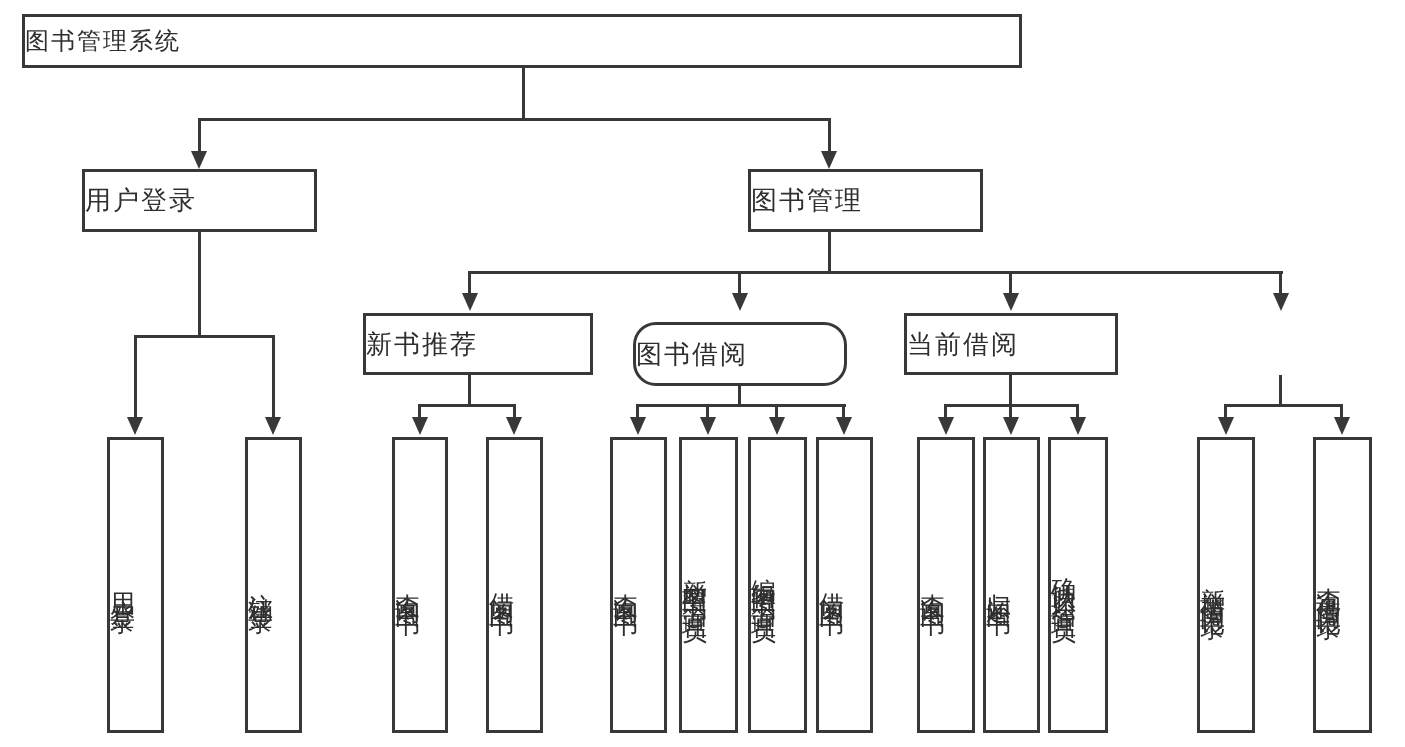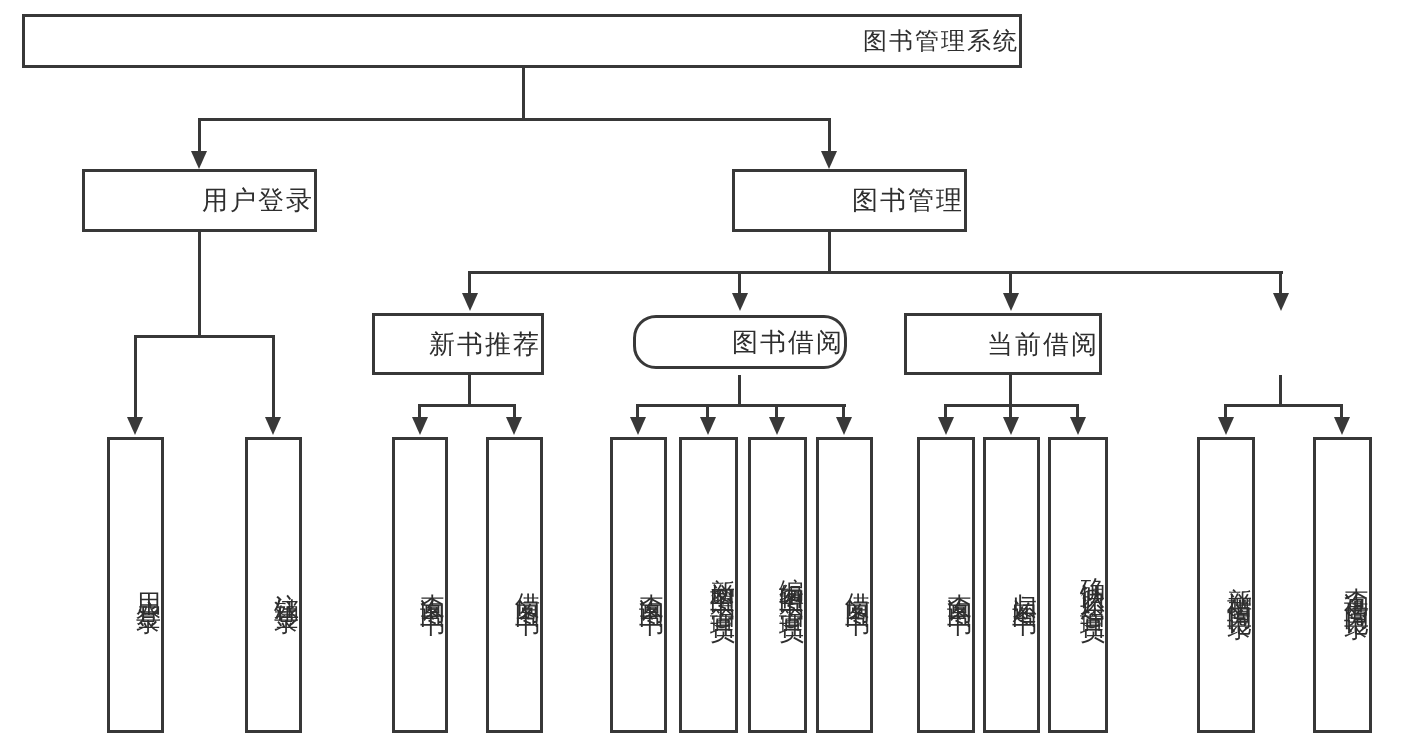--- a/index.html
+++ b/index.html
@@ -3,21 +3,21 @@
 <meta charset="utf-8">
 <style>
   html,body{margin:0;padding:0;background:#fff;}
   .canvas{
     position:relative;width:1405px;height:747px;background:var(--background,#ffffff);
     font-family:"DejaVu Sans",sans-serif;overflow:hidden;color:var(--text,#2e2e2e);
   }
   .box{
     position:absolute;box-sizing:border-box;background:#fff;
     border:3px solid var(--line,#383838);
-    display:flex;align-items:center;justify-content:flex-end;
+    display:flex;align-items:center;justify-content:flex-start;
   }
   .h-label{font-size:26px;letter-spacing:2px;white-space:nowrap;}
   .root-label{font-size:24px;letter-spacing:2px;white-space:nowrap;}
   .v-label{
     writing-mode:vertical-rl;text-orientation:mixed;
     font-size:25px;letter-spacing:6px;line-height:1;white-space:nowrap;
   }
   .vl{position:absolute;width:3px;background:var(--line,#383838);}
   .hl{position:absolute;height:3px;background:var(--line,#383838);}
   .ah{
@@ -94,31 +94,31 @@
   <div class="vl" style="left:1340px;top:404px;height:14px;"></div>
   <div class="ah" style="left:1334px;top:417px;"></div>
 
   <div class="box" style="left:22px;top:14px;width:1000px;height:54px;">
     <span class="root-label">图书管理系统</span>
   </div>
 
   <div class="box" style="left:82px;top:169px;width:235px;height:63px;">
     <span class="h-label">用户登录</span>
   </div>
-  <div class="box" style="left:732px;top:169px;width:235px;height:63px;">
+  <div class="box" style="left:748px;top:169px;width:235px;height:63px;">
     <span class="h-label">图书管理</span>
   </div>
 
-  <div class="box" style="left:372px;top:313px;width:172px;height:62px;">
+  <div class="box" style="left:363px;top:313px;width:230px;height:62px;">
     <span class="h-label">新书推荐</span>
   </div>
-  <div class="box" style="left:633px;top:315px;width:214px;height:54px;border-radius:23px;">
+  <div class="box" style="left:633px;top:322px;width:214px;height:64px;border-radius:23px;">
     <span class="h-label">图书借阅</span>
   </div>
-  <div class="box" style="left:904px;top:313px;width:198px;height:62px;">
+  <div class="box" style="left:904px;top:313px;width:214px;height:62px;">
     <span class="h-label">当前借阅</span>
   </div>
 
   <div class="box" style="left:107px;top:437px;width:57px;height:296px;">
     <span class="v-label">用户登录</span>
   </div>
   <div class="box" style="left:245px;top:437px;width:57px;height:296px;">
     <span class="v-label">注销登录</span>
   </div>
 

